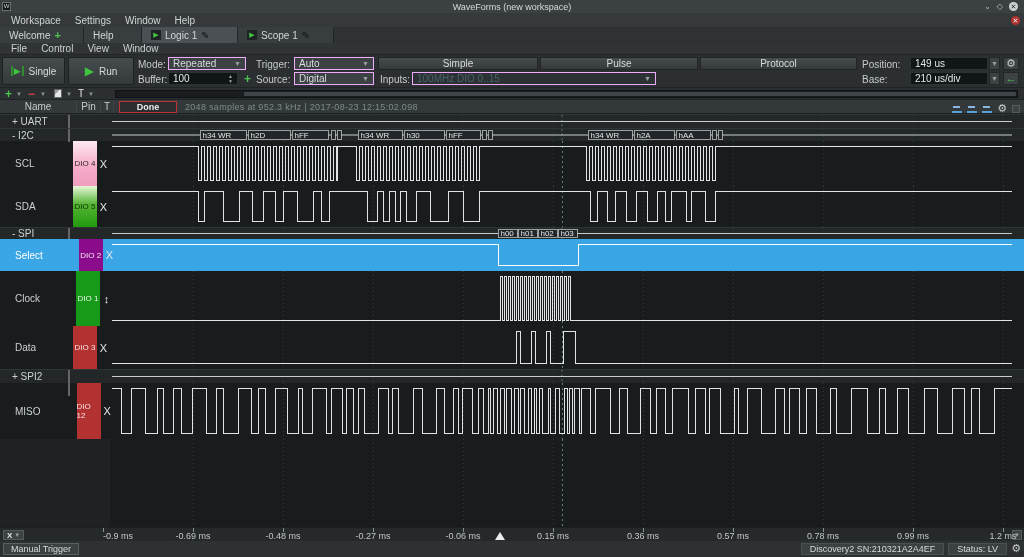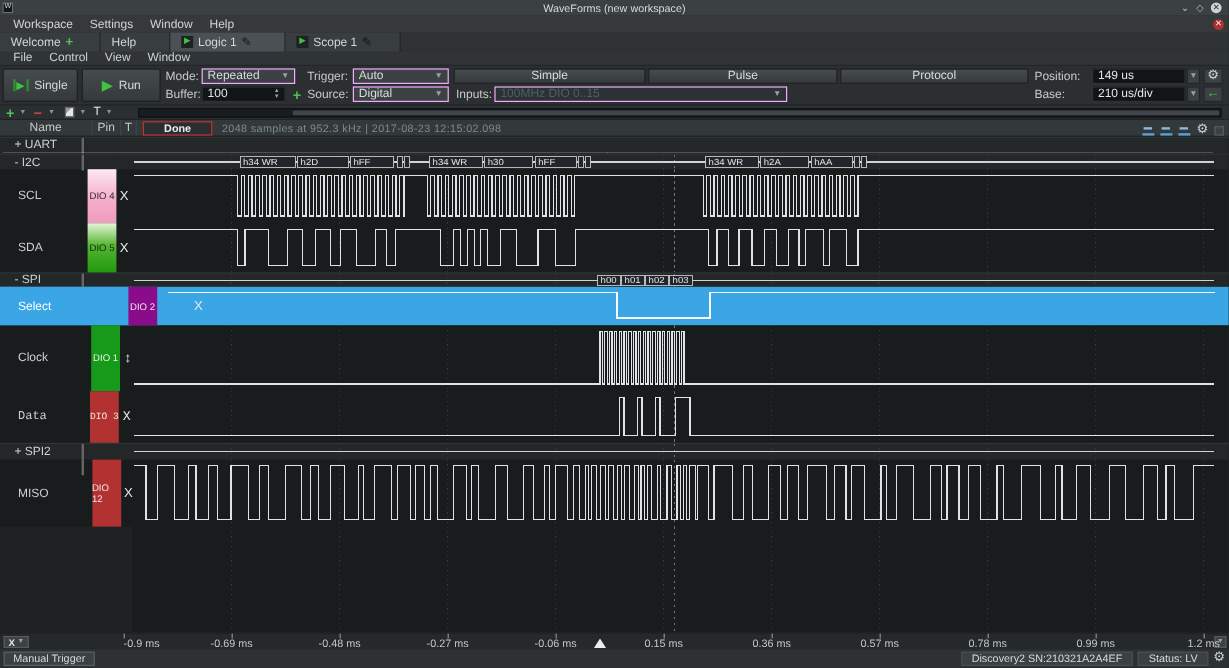--- a/index.html
+++ b/index.html
@@ -85,21 +85,21 @@
   .ch-row.group { background:#232728; border-top:1px solid #2f3436; }
   .ch-row.empty .namecol { background:#1e2223; }
   .namecol { width:110px; position:relative; display:flex; align-items:stretch; flex-shrink:0; }
   .grp-name { font-size:10px; color:#ccd0d0; padding-left:12px; align-self:center; }
   .grp-ico { position:absolute; left:68px; top:1px; }
   .ch-name { flex:1; font-size:10px; color:#ccd0d0; display:flex; align-items:center; padding-left:15px; }
   .pinblock { width:24px; display:flex; align-items:center; justify-content:center; font-size:8px; flex-shrink:0;margin-left:36px; }
   .trig { width:13px; display:flex; align-items:center; justify-content:center; font-size:11px; color:#e4e8e8; flex-shrink:0; }
   .wavecell { flex:1; position:relative; }
   .wavecell svg { position:absolute; inset:0; width:100%; height:100%; shape-rendering:crispEdges; }
-  .ch-row.selected, .ch-row.selected .namecol { background:#3aa6e6;gap:28px; }
+  .ch-row.selected, .ch-row.selected .namecol { background:#3aa6e6; }
   .ch-row.selected .ch-name { color:#ffffff; }
   .pin-pink   { background:linear-gradient(180deg,#fde9f2 0%,#f6aecb 55%,#ef9cbe 100%); color:#30282c; }
   .pin-ggrad  { background:linear-gradient(180deg,#e6f7d8 0%,#55b432 45%,#22990f 100%); color:#12300a; }
   .pin-purple { background:#8a0c8a; color:#f0e4f0; }
   .pin-green  { background:#17991a; color:#eaf4ea; }
   .pin-red    { background:#b23131; color:#f4e4e4; }
 
   
   .axis { height:14px; background:#26292b; position:relative; border-top:1px solid #1b1f21; }
   .axis-x-btn { position:absolute; left:3px; top:2px; height:10px; padding:0 3px; background:#3c4144;
@@ -283,21 +283,21 @@
   <div class="ph-icons">
     <span class="blue-ico"></span>
     <span class="blue-ico"></span>
     <span class="blue-ico"></span>
     <span class="icon-gear">⚙</span>
     <span style="width:8px;height:8px;background:#3c4144;border:1px solid #565b5d"></span>
   </div>
 </div>
 
 <div class="channels">
-    <div class="ch-row group" style="height: 14px; flex-direction: column;">
+    <div class="ch-row group" style="height: 14px;">
       <div class="namecol">
         <span class="grp-name">+ UART</span>
                   <span class="grp-ico"><span class="noteico"></span></span>
       </div>
       <div class="wavecell">
         <svg viewBox="0 0 914 14" preserveAspectRatio="none">
           <line x1="83" y1="0" x2="83" y2="14" stroke="#33383b" stroke-dasharray="1 3"></line>
           <line x1="173" y1="0" x2="173" y2="14" stroke="#33383b" stroke-dasharray="1 3"></line>
           <line x1="263" y1="0" x2="263" y2="14" stroke="#33383b" stroke-dasharray="1 3"></line>
           <line x1="353" y1="0" x2="353" y2="14" stroke="#33383b" stroke-dasharray="1 3"></line>
@@ -462,21 +462,21 @@
           <line x1="533" y1="0" x2="533" y2="55" stroke="#33383b" stroke-dasharray="1 3"></line>
           <line x1="623" y1="0" x2="623" y2="55" stroke="#33383b" stroke-dasharray="1 3"></line>
           <line x1="713" y1="0" x2="713" y2="55" stroke="#33383b" stroke-dasharray="1 3"></line>
           <line x1="803" y1="0" x2="803" y2="55" stroke="#33383b" stroke-dasharray="1 3"></line>
           <line x1="893" y1="0" x2="893" y2="55" stroke="#33383b" stroke-dasharray="1 3"></line>
           <line x1="452" y1="0" x2="452" y2="55" stroke="#6d767a" stroke-dasharray="2 3"></line>
           <path d="M2 49H390.0V5H392.0V49H394.0V5H396.0V49H398.0V5H400.0V49H402.0V5H404.0V49H406.0V5H408.0V49H410.0V5H412.0V49H414.0V5H416.0V49H418.0V5H420.0V49H422.0V5H424.0V49H426.0V5H428.0V49H430.0V5H432.0V49H434.0V5H436.0V49H438.0V5H440.0V49H442.0V5H444.0V49H446.0V5H448.0V49H450.0V5H452.0V49H454.0V5H456.0V49H458.0V5H460.0V49H902" fill="none" stroke="#dfe3e3" stroke-width="1"></path>
         </svg>
       </div>
     </div>
-    <div class="ch-row signal" style="height: 43px; font-family: Liberation Mono, monospace;">
+    <div class="ch-row signal" style="height: 43px;">
       <div class="namecol">
       <span class="ch-name">Data</span>
       <span class="pinblock pin-red">DIO 3</span>
       <span class="trig">X</span>
       </div>
       <div class="wavecell">
         <svg viewBox="0 0 914 43" preserveAspectRatio="none">
           <line x1="83" y1="0" x2="83" y2="43" stroke="#33383b" stroke-dasharray="1 3"></line>
           <line x1="173" y1="0" x2="173" y2="43" stroke="#33383b" stroke-dasharray="1 3"></line>
           <line x1="263" y1="0" x2="263" y2="43" stroke="#33383b" stroke-dasharray="1 3"></line>

